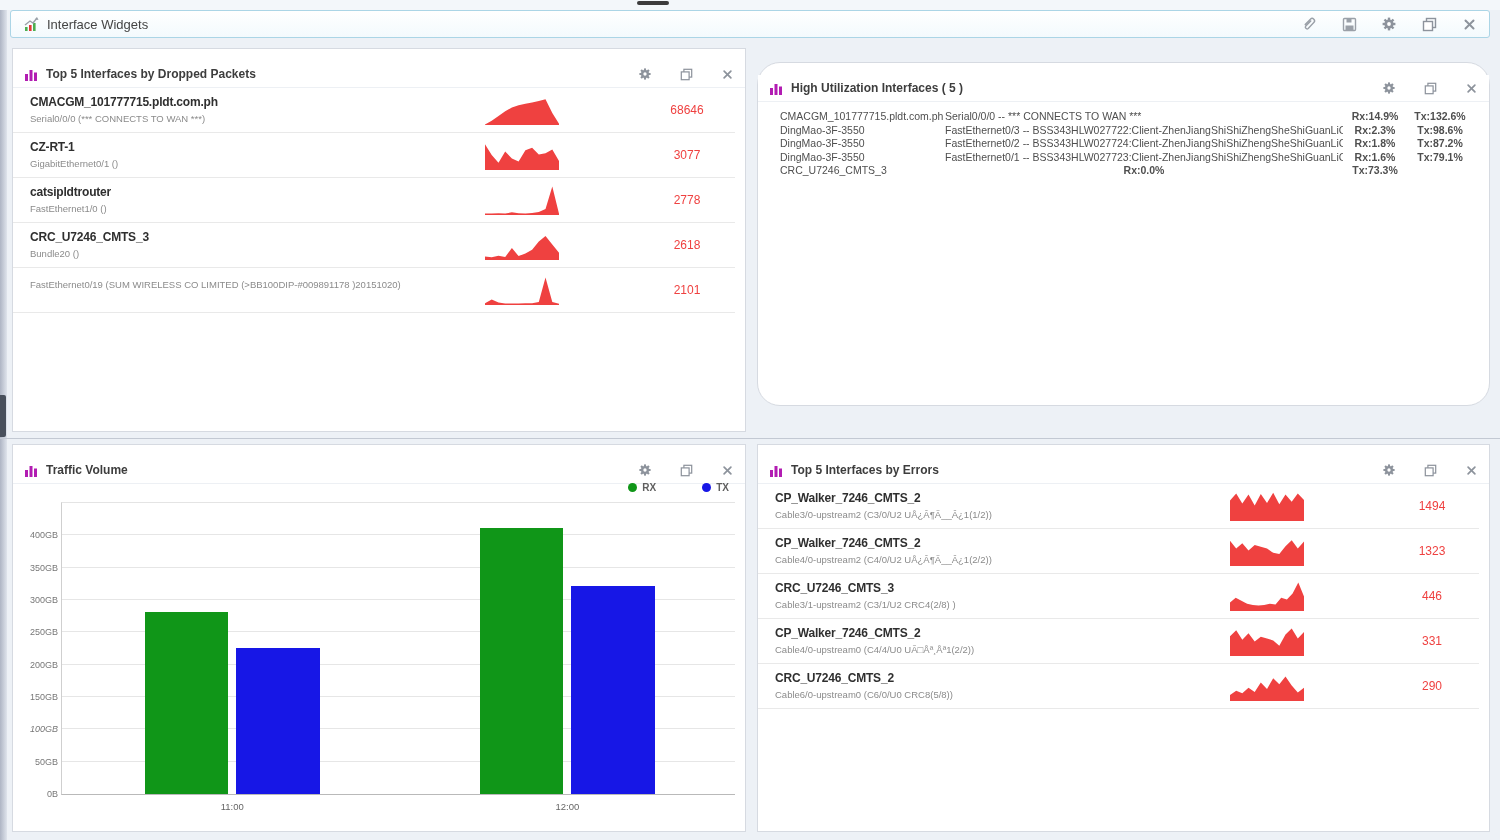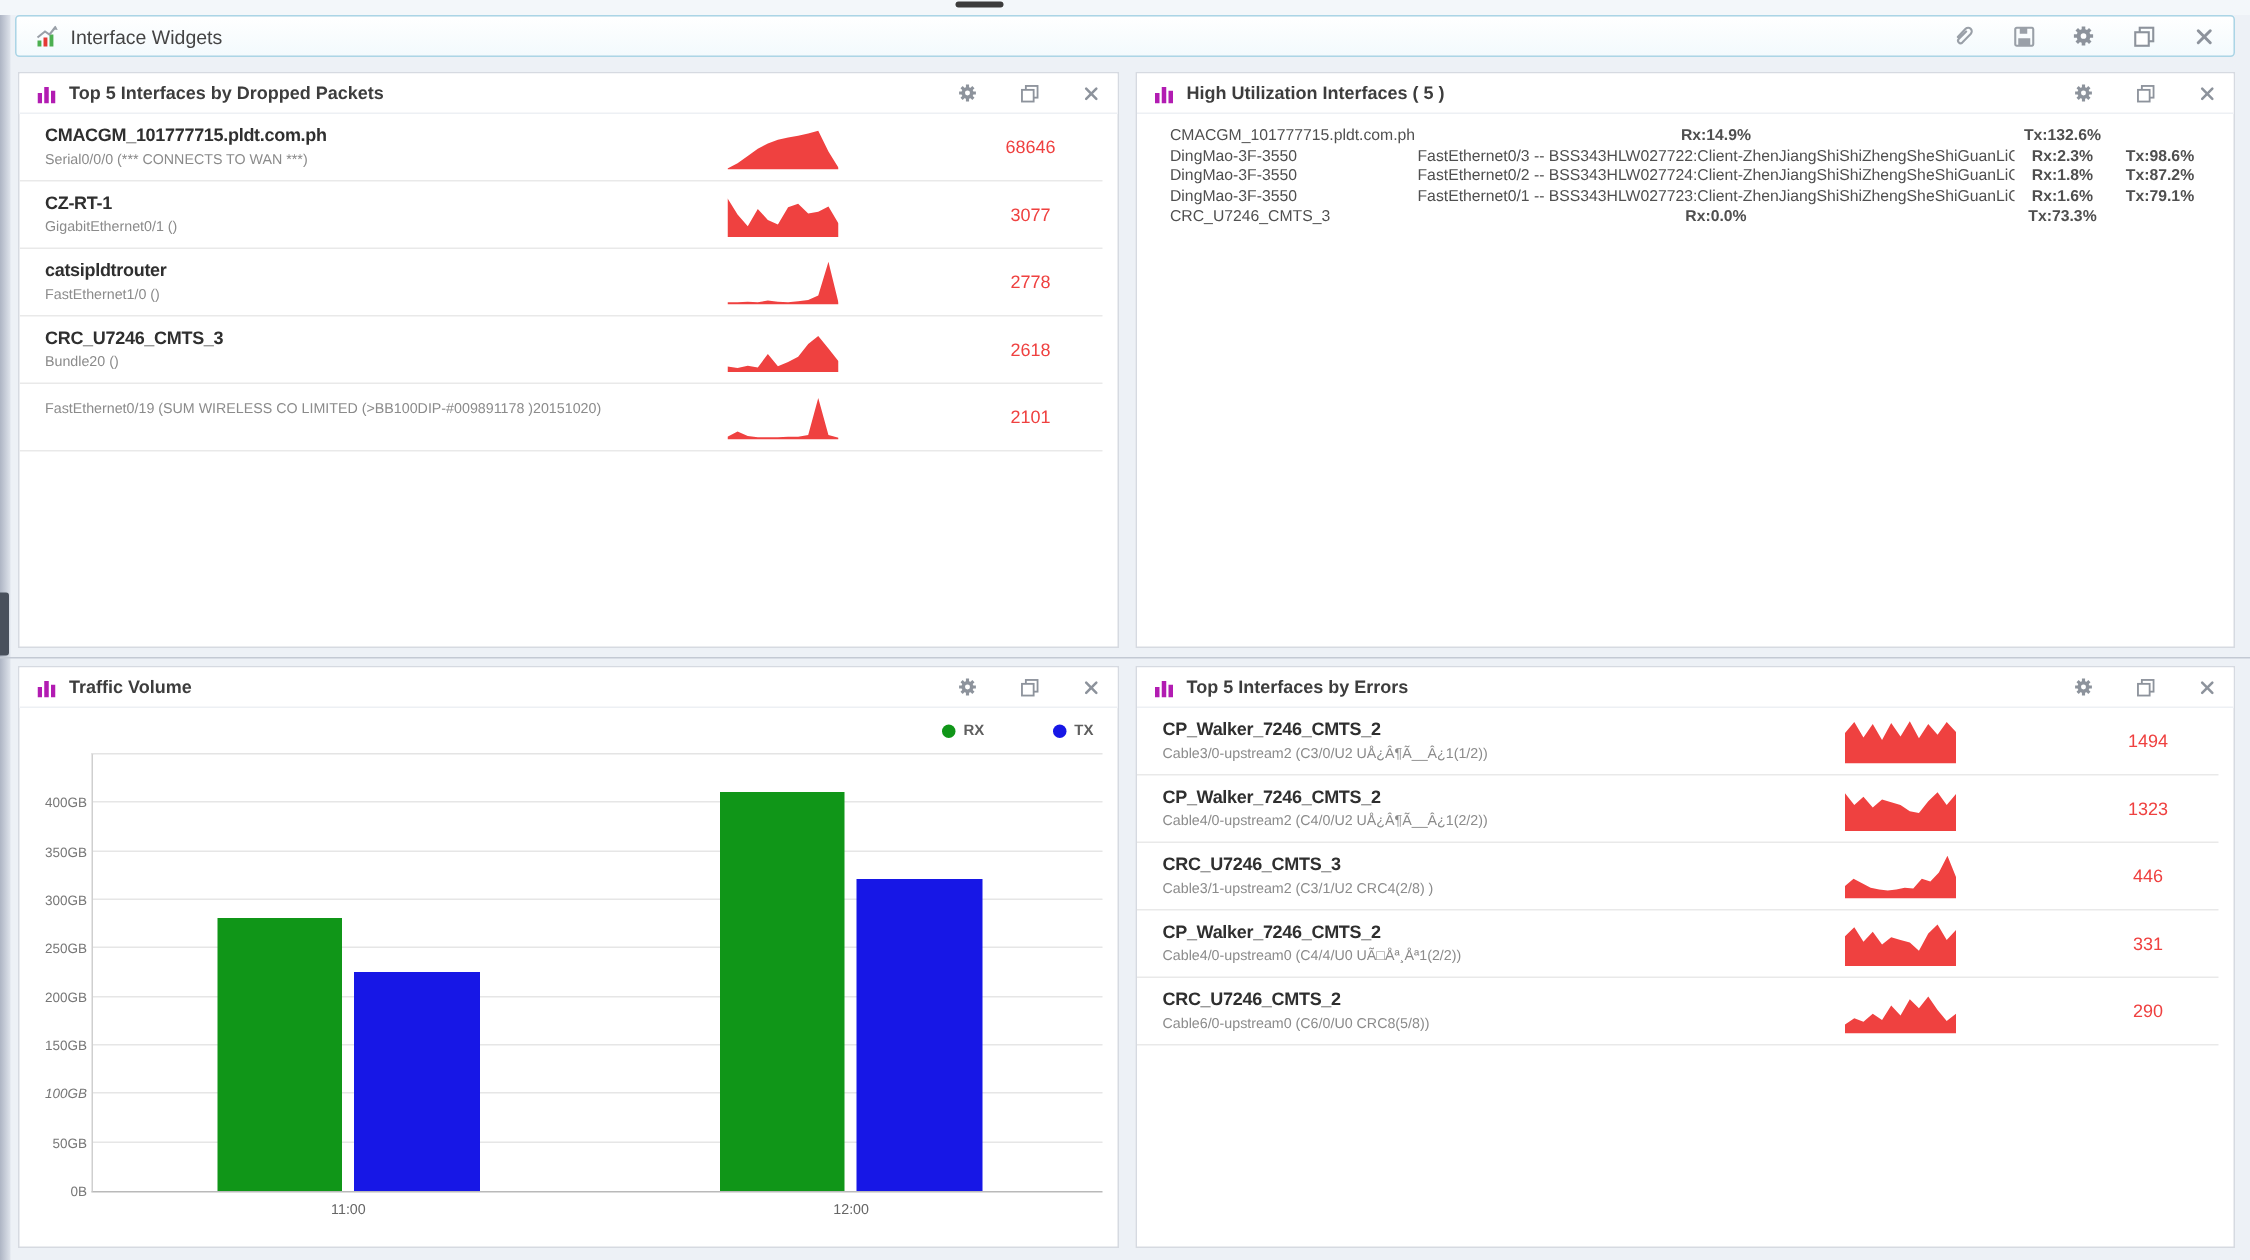--- a/index.html
+++ b/index.html
@@ -23,28 +23,28 @@
     border:1px solid #abd5e6; border-radius:3px;
     display:flex; align-items:center; padding:0 12px;
   }
   .titlebar .t-title { font-size:13px; color:#444; margin-left:8px; }
   .tb-icons { margin-left:auto; display:flex; align-items:center; gap:24px; }
   .icon-btn { width:16px; height:16px; display:inline-flex; align-items:center; justify-content:center; cursor:pointer; }
 
   
   .panel { position:absolute; background:#fff; border:1px solid #d6dae1; }
   .panel-a { left:12px;  top:48px;  width:734px; height:384px; }
-  .panel-b { left:757px; top:48px;  width:733px; height:384px; }
+  .panel-b { left:757px; top:62px;  width:733px; height:344px;border-radius:23px; }
   .panel-c { left:12px;  top:444px; width:734px; height:388px; }
   .panel-d { left:757px; top:444px; width:733px; height:388px; }
   .row-splitter { position:absolute; left:0; right:0; top:438px; height:1px; background:#c3c9d3; }
 
   .panel-head {
     height:27px; display:flex; align-items:center; padding:0 10px;
-    border-bottom:1px solid #edf0f4; background:#fff;
+    border-bottom:1px solid #edf0f4; background:#fff;margin-top:12px;
   }
   .p-title { font-size:12px; font-weight:600; color:#3d3d3d; margin-left:7px; }
   .head-icons { margin-left:auto; display:flex; align-items:center; gap:25px; }
 
   
   .iface-row { position:relative; height:45px; margin:0 10px 0 0; border-bottom:1px solid #e9e9e9; }
   .if-text { position:absolute; left:17px; top:7px; }
   .if-name { font-size:12px; font-weight:700; color:#2f2f2f; letter-spacing:-0.2px; }
   .if-desc { font-size:9.5px; color:#8b8b8b; margin-top:4px; }
   .spark { position:absolute; left:472px; top:50%; transform:translateY(-50%); width:74px; height:30px; }
@@ -276,20 +276,21 @@
               <line x1="2.5" y1="2.5" x2="10.5" y2="10.5"></line>
               <line x1="10.5" y1="2.5" x2="2.5" y2="10.5"></line>
             </g>
           </svg>
         </span>
     </span>
   </div>
   <div class="util-table">
     <div class="util-row">
       <div class="u-dev">CMACGM_101777715.pldt.com.ph</div>
+      <div class="u-if">Serial0/0/0 -- *** CONNECTS TO WAN ***</div>
       <div class="u-rx">Rx:14.9%</div>
       <div class="u-tx">Tx:132.6%</div>
     </div>
     <div class="util-row">
       <div class="u-dev">DingMao-3F-3550</div>
       <div class="u-if">FastEthernet0/3 -- BSS343HLW027722:Client-ZhenJiangShiShiZhengSheShiGuanLiChu/100M</div>
       <div class="u-rx">Rx:2.3%</div>
       <div class="u-tx">Tx:98.6%</div>
     </div>
     <div class="util-row">

